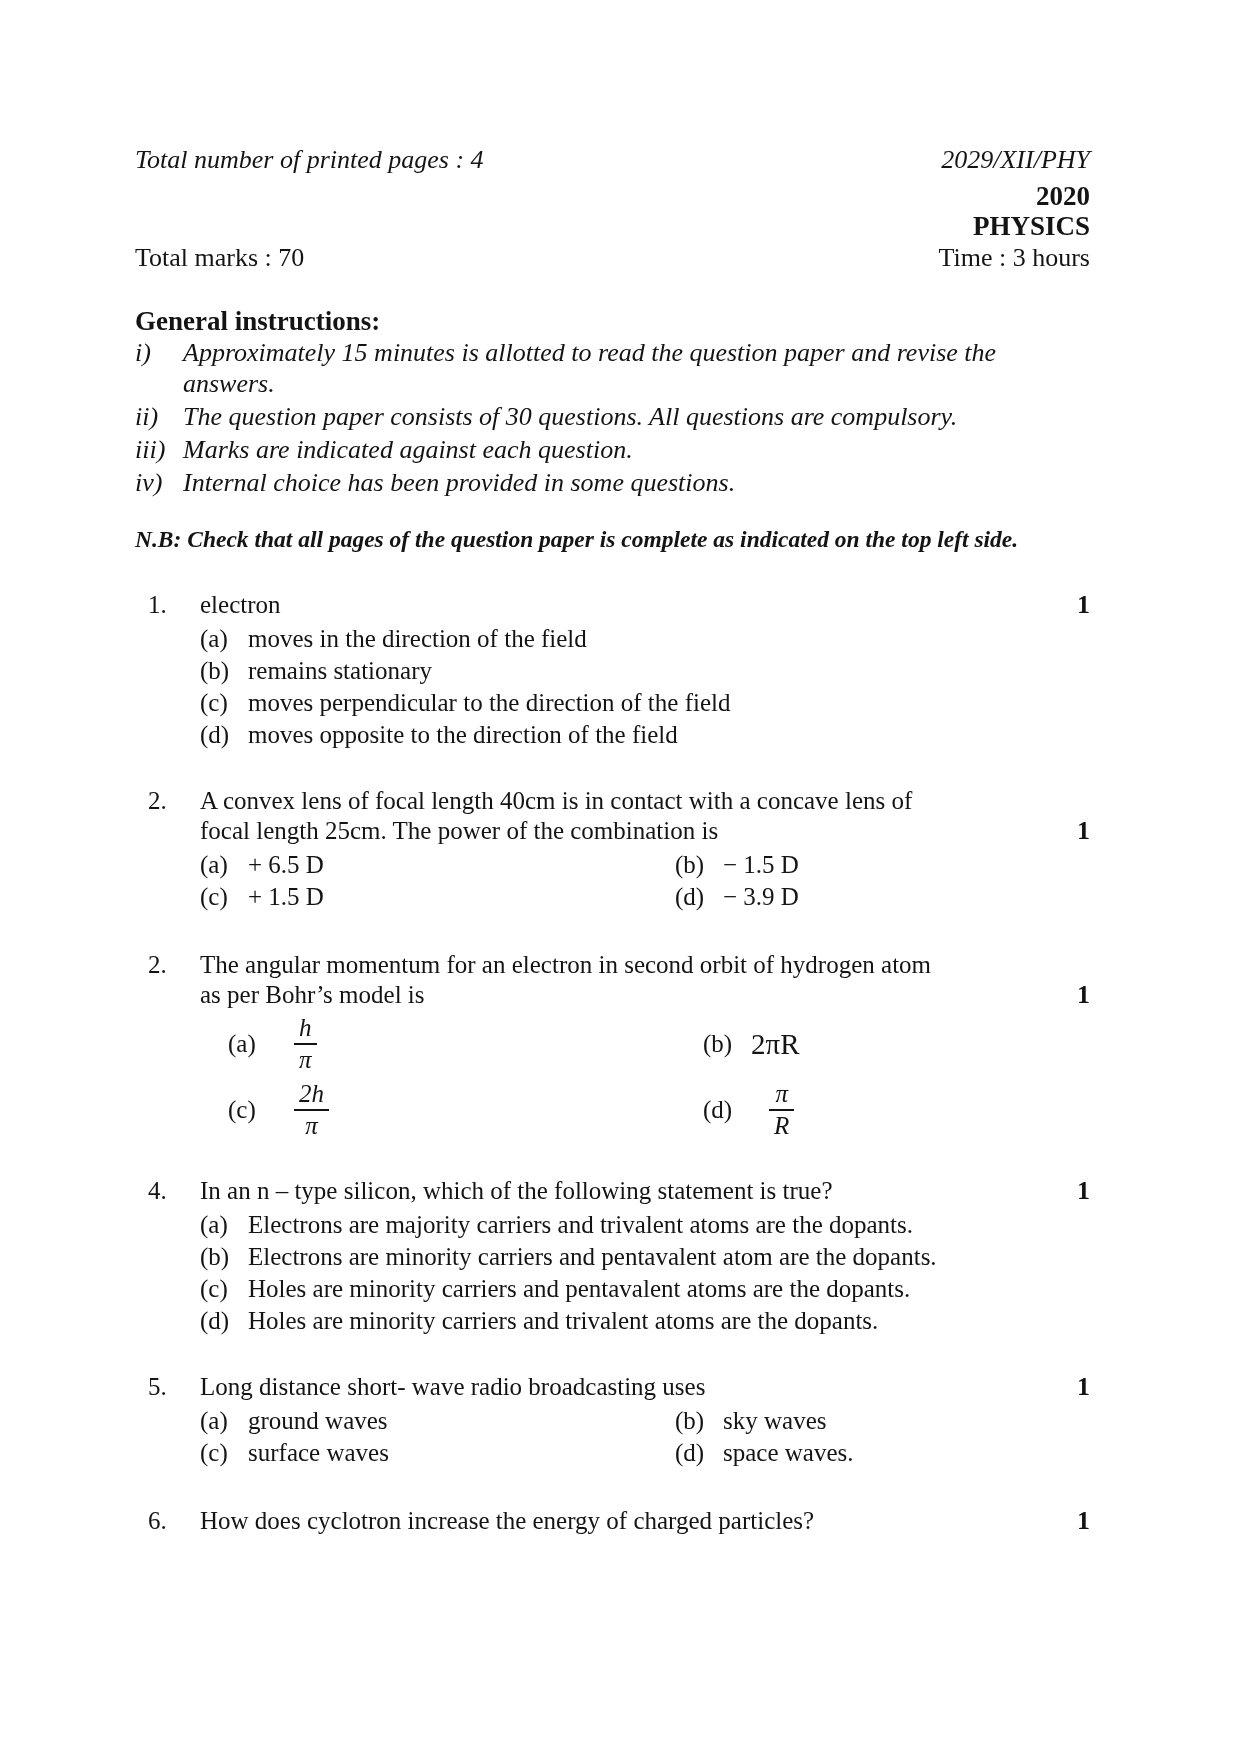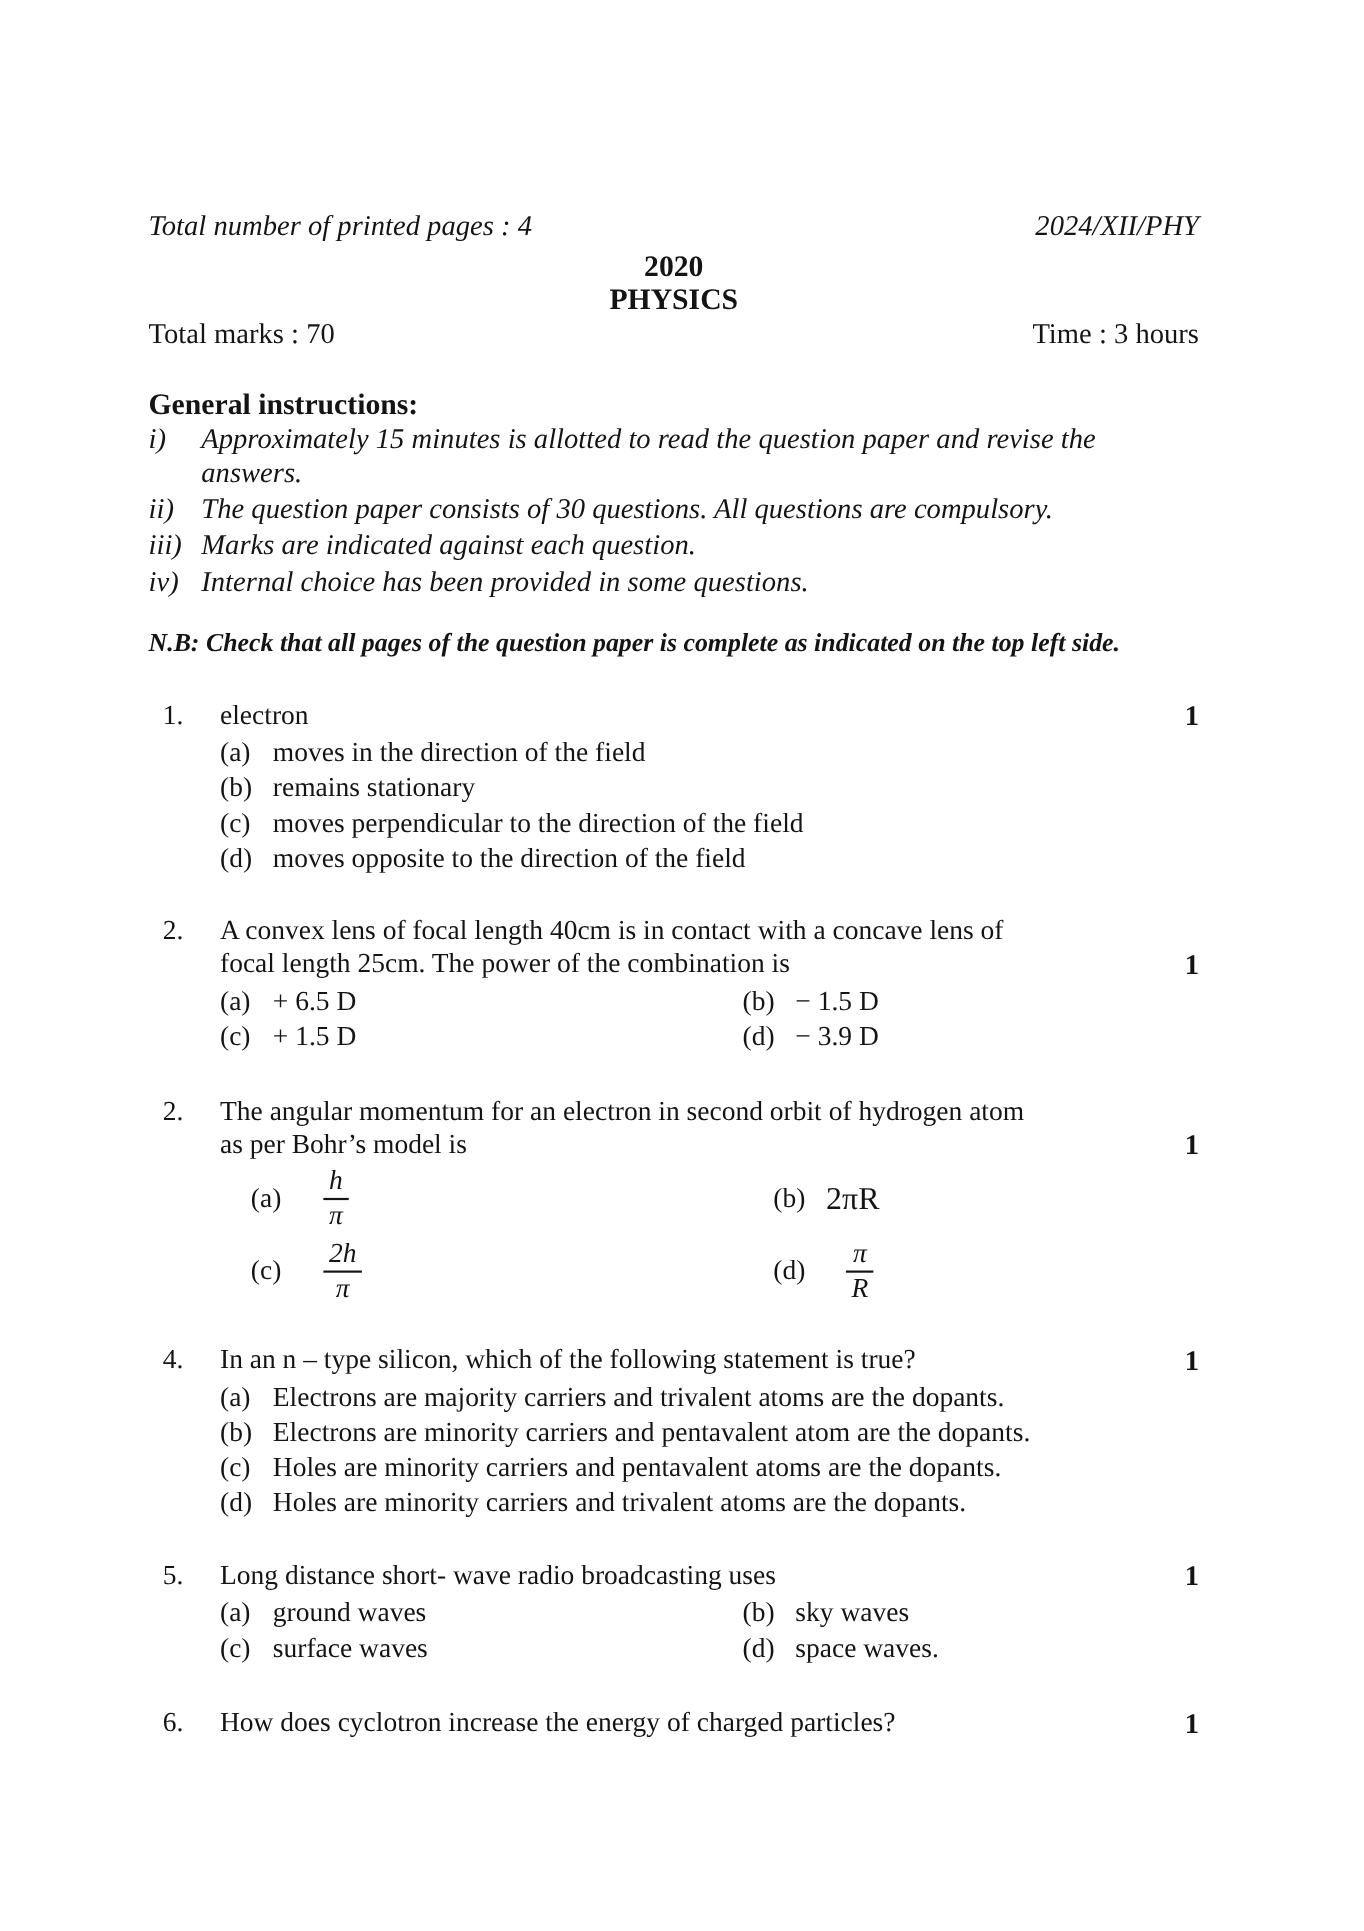--- a/index.html
+++ b/index.html
@@ -9,23 +9,23 @@
     font-family:"Liberation Serif", serif;
     color:#141414;
   }
   .page {
     box-sizing:border-box;
     width:1240px; height:1755px;
     padding:145px 150px 0 135px;
     overflow:hidden;
   }
   .hdr-row { display:flex; justify-content:space-between; font-size:26px; line-height:30px; }
-  .italic { font-style:italic;margin-top:46px; }
+  .italic { font-style:italic; }
   .bold { font-weight:bold; }
-  .center { text-align:center; }
+  .center { text-align:right; }
   .year { font-size:27px; line-height:30px; margin-top:6px; }
   .subject { font-size:27px; line-height:30px; }
   .marks-row { margin-top:2px; }
 
   .gi-title { font-size:27px; line-height:32px; margin-top:32px; font-weight:bold; }
   .gi-item { display:flex; font-style:italic; font-size:26px; line-height:31px; margin-bottom:2px; }
   .gi-label { flex:0 0 48px; }
   .gi-lines { flex:1; }
 
   .nb {
@@ -62,21 +62,21 @@
   .fbar { align-self:stretch; border-top:2px solid #141414; height:0; margin:1px 0; }
   .plain-opt { font-size:29px; }
 </style>
 </head>
 <body>
 
 <div class="page">
 
   <div class="hdr-row italic">
     <span>Total number of printed pages : 4</span>
-    <span>2024/XII/PHY</span>
+    <span>2029/XII/PHY</span>
   </div>
   <div class="center bold year">2020</div>
   <div class="center bold subject">PHYSICS</div>
   <div class="hdr-row marks-row">
     <span>Total marks : 70</span>
     <span>Time : 3 hours</span>
   </div>
 
   <div class="gi-title">General instructions:</div>
   <div>

